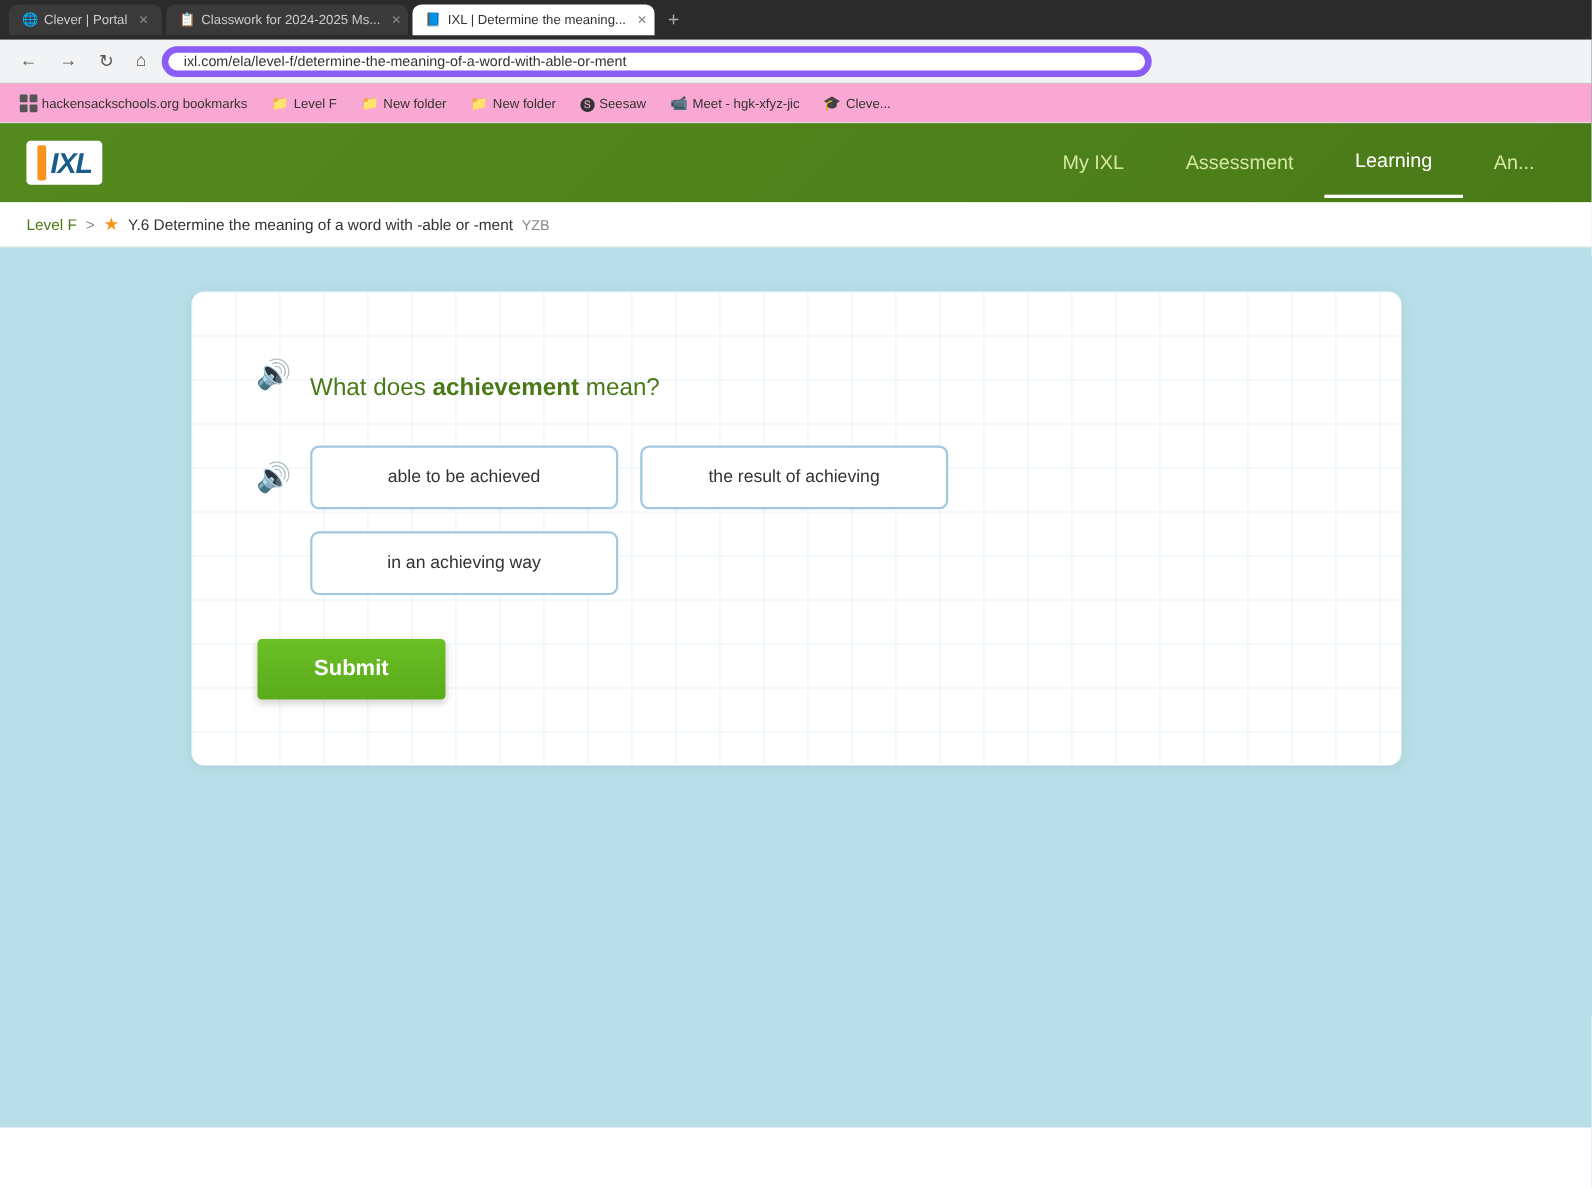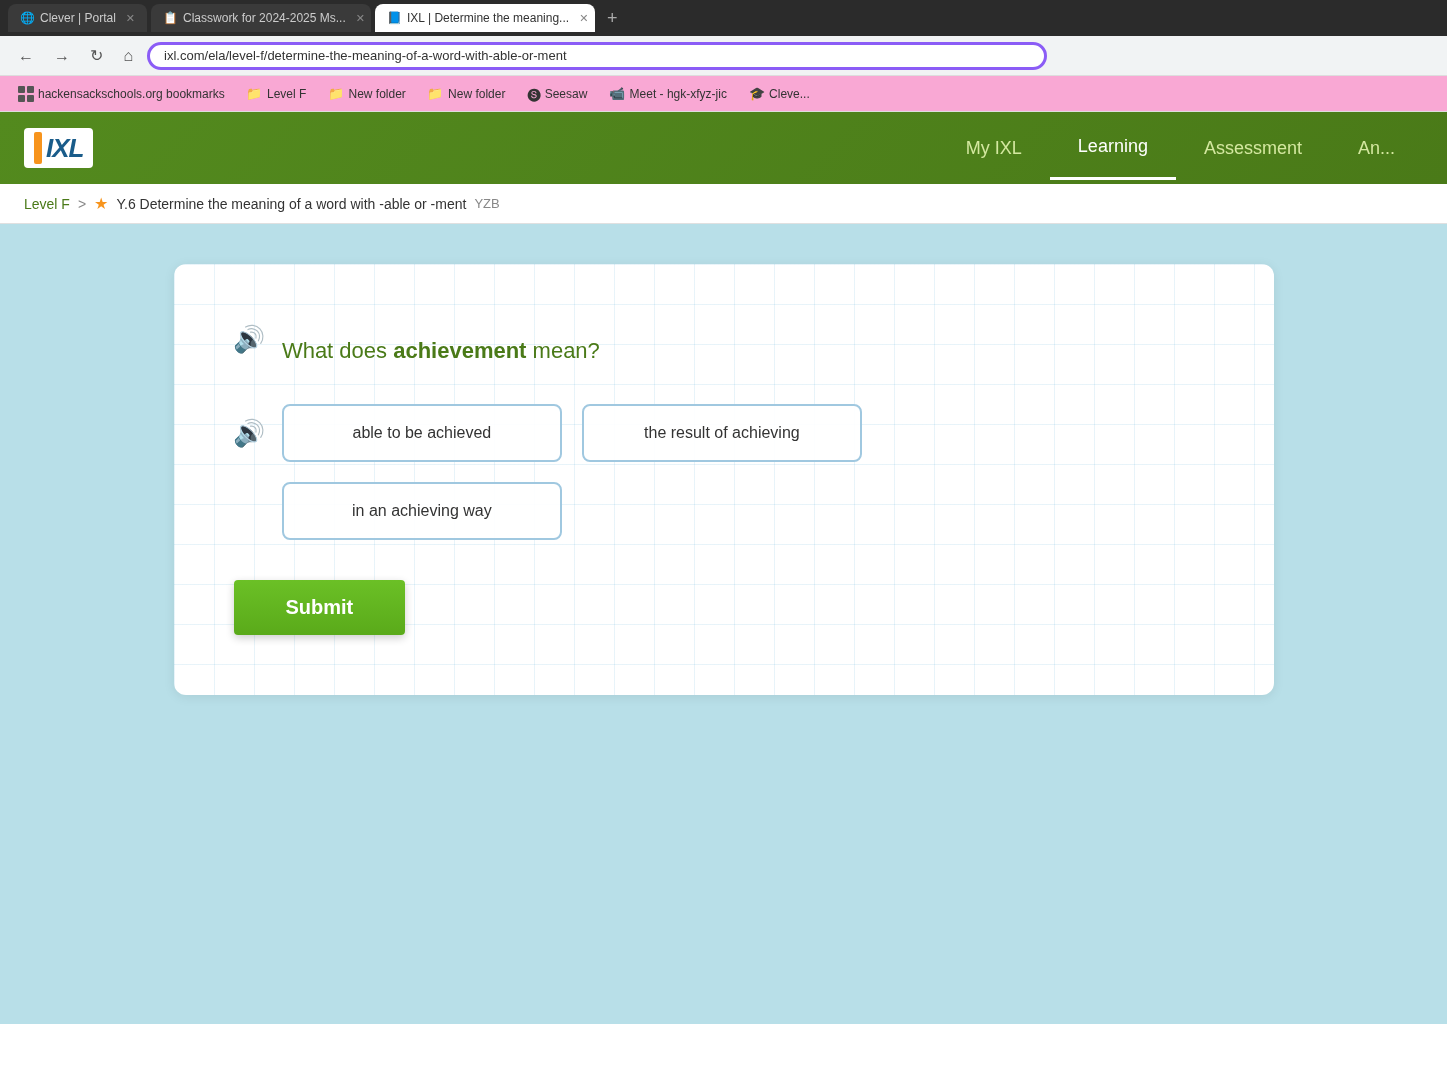--- a/index.html
+++ b/index.html
@@ -77,21 +77,21 @@
       cursor: pointer;
       font-size: 16px;
       color: #555;
       padding: 4px 6px;
       border-radius: 50%;
     }
 
     .address-bar {
       flex: 1;
       background: #fff;
-      border: 3px solid #8b5cf6;
+      border: 6px solid #8b5cf6;
       border-radius: 20px;
       height: 28px;
       display: flex;
       align-items: center;
       padding: 0 14px;
       font-size: 13px;
       color: #333;
       max-width: 900px;
     }
 
@@ -404,22 +404,22 @@
 <div class="ixl-app">
 
   <div class="ixl-header">
     <div class="ixl-logo">
       <div class="logo-bar"></div>
       <span class="logo-text">IXL</span>
     </div>
 
     <div class="ixl-nav">
       <a class="ixl-nav-item">My IXL</a>
+      <a class="ixl-nav-item">Assessment</a>
       <a class="ixl-nav-item active">Learning</a>
-      <a class="ixl-nav-item">Assessment</a>
       <a class="ixl-nav-item">An...</a>
     </div>
   </div>
 
   <div class="breadcrumb">
     <a style="color:#4a7a18; text-decoration:none;">Level F</a>
     <span class="breadcrumb-sep">&gt;</span>
     <span class="breadcrumb-star">★</span>
     <span class="breadcrumb-current">Y.6 Determine the meaning of a word with -able or -ment</span>
     <span class="breadcrumb-code">YZB</span>

